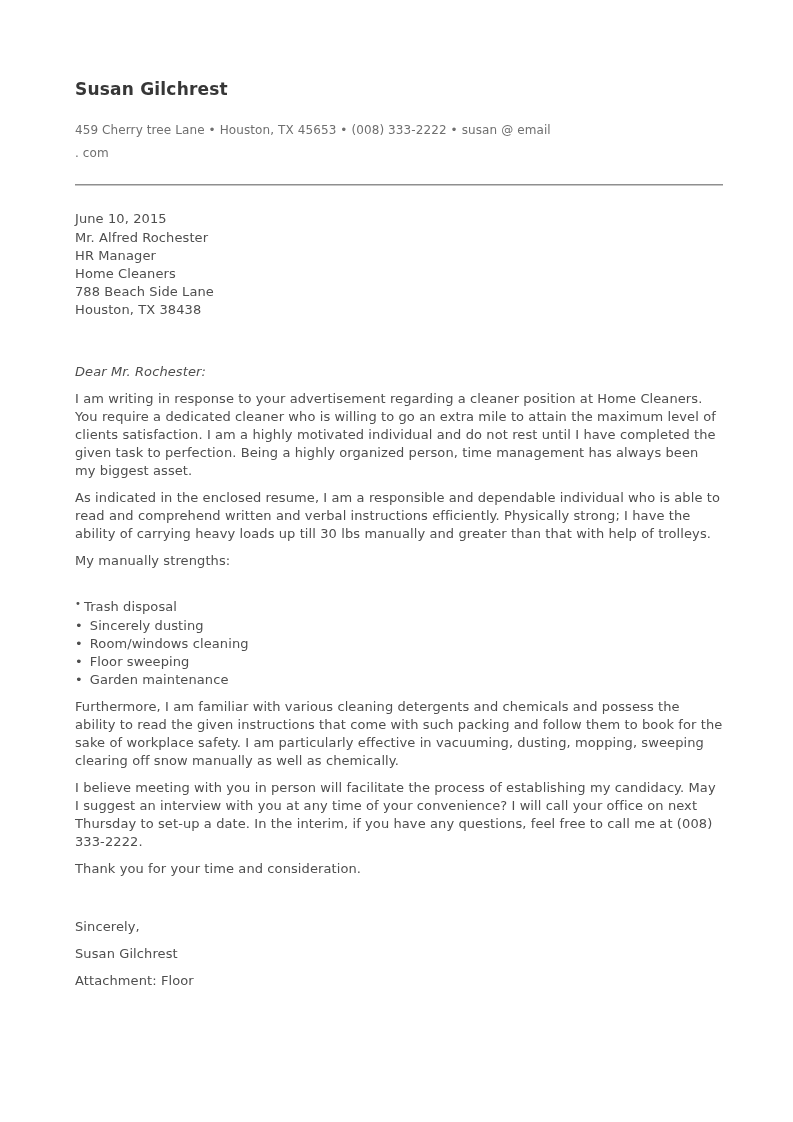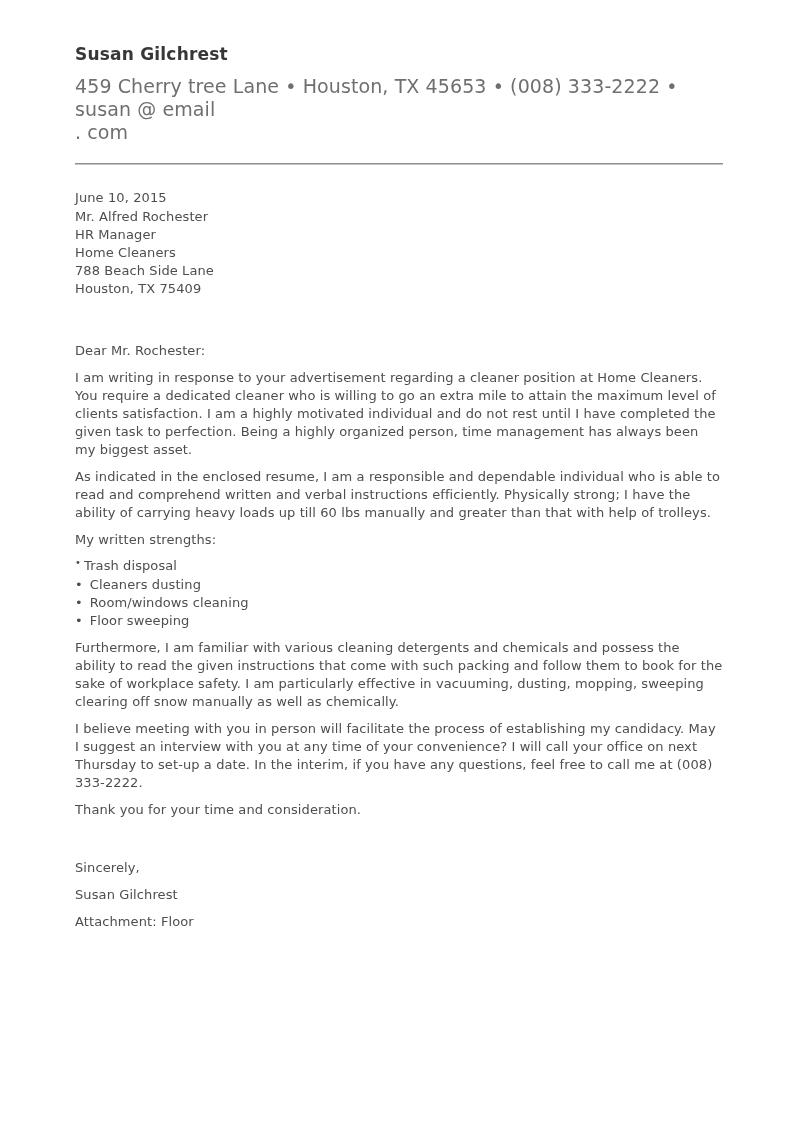--- a/index.html
+++ b/index.html
@@ -6,54 +6,54 @@
   html, body { background: #ffffff; }
   body {
     width: 793px;
     height: 1122px;
     font-family: "DejaVu Sans", "Liberation Sans", sans-serif;
     overflow: hidden;
   }
   .content {
     margin-left: 75px;
     width: 648px;
-    padding-top: 44px;
+    padding-top: 79px;
     color: #4e4e4e;
   }
   
   .name {
     font-size: 17px;
     line-height: 20px;
     font-weight: bold;
     color: #373737;
     letter-spacing: 0.2px;
   }
   .contact {
-    margin-top: 11px;
-    font-size: 19px;
+    margin-top: 20px;
+    font-size: 12px;
     line-height: 23px;
     color: #6f6f6f;
     letter-spacing: 0.1px;
   }
   .contact-line { display: block; }
   .rule {
     margin-top: 19px;
     height: 2px;
     background: #8f8f8f;
     border-bottom: 1px solid #c6c6c6;
   }
   
   .letter-body { font-size: 13px; line-height: 18px; letter-spacing: 0.1px; }
   .letter-body p { margin: 9px 0 0; }
   .date { margin-top: 24px; }
   .address { margin-top: 1px; }
   .address .address-line { line-height: 18px; }
-  .salutation { margin-top: 44px !important; }
+  .salutation { margin-top: 44px !important; font-style: italic; }
   ul.strengths {
-    margin-top: 8px;
+    margin-top: 28px;
     list-style: none;
   }
   ul.strengths li { line-height: 18px; }
   .bullet { margin-right: 7px; }
   .bullet.raised {
     position: relative;
     top: -4px;
     font-size: 10px;
     margin-right: 3px;
   }
@@ -75,42 +75,45 @@
 
   <main class="letter-body">
 
     <div class="date">June 10, 2015</div>
 
     <div class="address">
       <div class="address-line">Mr. Alfred Rochester</div>
       <div class="address-line">HR Manager</div>
       <div class="address-line">Home Cleaners</div>
       <div class="address-line">788 Beach Side Lane</div>
-      <div class="address-line">Houston, TX 75409</div>
+      <div class="address-line">Houston, TX 38438</div>
     </div>
 
     <p class="salutation">Dear Mr. Rochester:</p>
 
     <p>I am writing in response to your advertisement regarding a cleaner position at Home Cleaners. You require a dedicated cleaner who is willing to go an extra mile to attain the maximum level of clients satisfaction. I am a highly motivated individual and do not rest until I have completed the given task to perfection. Being a highly organized person, time management has always been my biggest asset.</p>
-    <p>As indicated in the enclosed resume, I am a responsible and dependable individual who is able to read and comprehend written and verbal instructions efficiently. Physically strong; I have the ability of carrying heavy loads up till 60 lbs manually and greater than that with help of trolleys.</p>
+    <p>As indicated in the enclosed resume, I am a responsible and dependable individual who is able to read and comprehend written and verbal instructions efficiently. Physically strong; I have the ability of carrying heavy loads up till 30 lbs manually and greater than that with help of trolleys.</p>
 
-    <p>My written strengths:</p>
+    <p>My manually strengths:</p>
 
     <ul class="strengths">
       <li>
         <span class="bullet raised">•</span><span>Trash disposal</span>
       </li>
       <li>
-        <span class="bullet">•</span><span>Cleaners dusting</span>
+        <span class="bullet">•</span><span>Sincerely dusting</span>
       </li>
       <li>
         <span class="bullet">•</span><span>Room/windows cleaning</span>
       </li>
       <li>
         <span class="bullet">•</span><span>Floor sweeping</span>
+      </li>
+      <li>
+        <span class="bullet">•</span><span>Garden maintenance</span>
       </li>
     </ul>
 
     <p>Furthermore, I am familiar with various cleaning detergents and chemicals and possess the ability to read the given instructions that come with such packing and follow them to book for the sake of workplace safety. I am particularly effective in vacuuming, dusting, mopping, sweeping clearing off snow manually as well as chemically.</p>
     <p>I believe meeting with you in person will facilitate the process of establishing my candidacy. May I suggest an interview with you at any time of your convenience? I will call your office on next Thursday to set-up a date. In the interim, if you have any questions, feel free to call me at (008) 333-2222.</p>
     <p>Thank you for your time and consideration.</p>
 
     <p class="closing">Sincerely,</p>
     <p>Susan Gilchrest</p>
     <p>Attachment: Floor</p>

